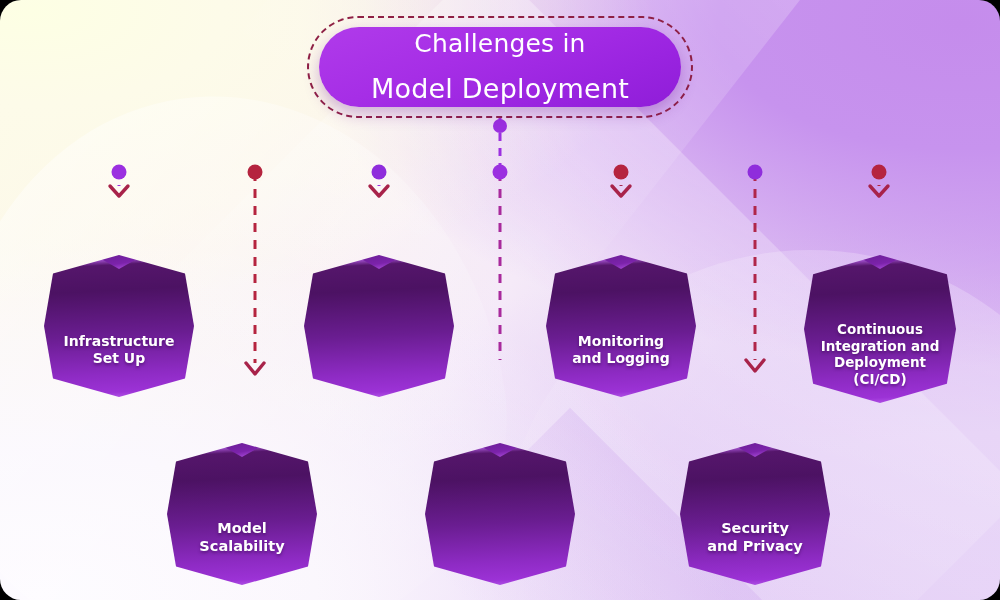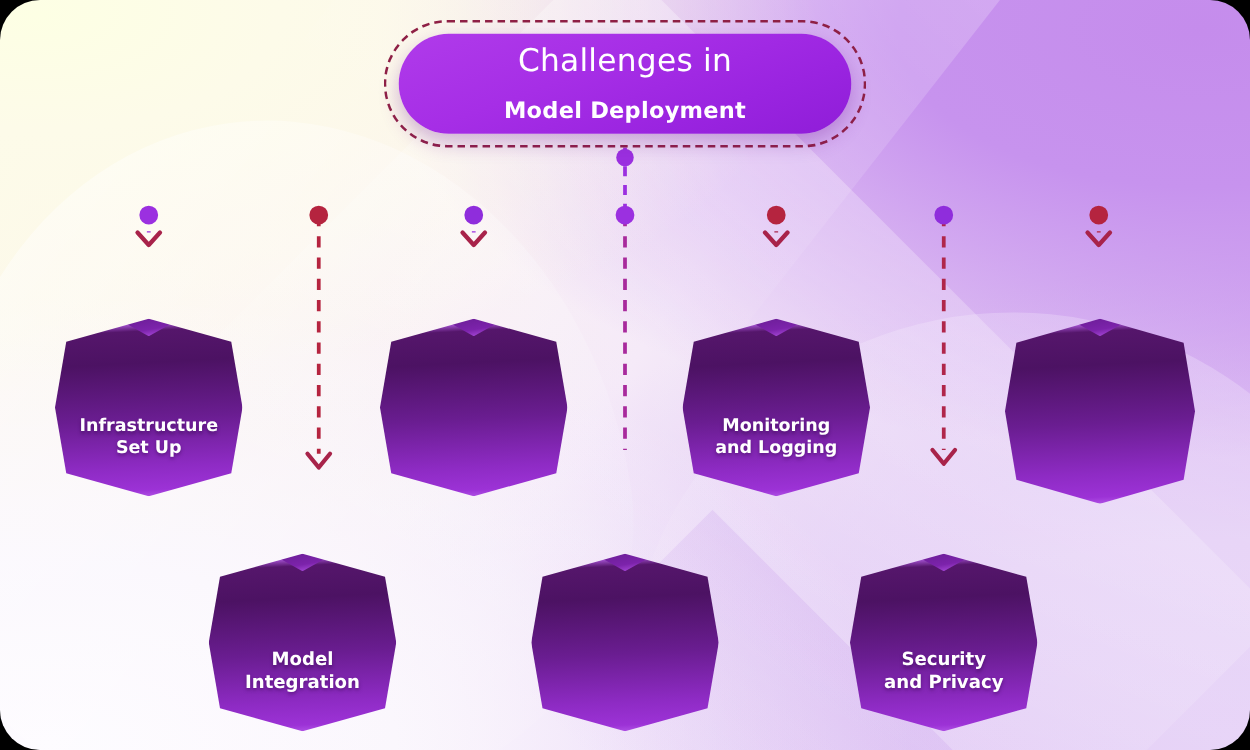--- a/index.html
+++ b/index.html
@@ -3,21 +3,21 @@
 <meta charset="utf-8">
 <title>Challenges in Model Deployment</title>
 <style>
   html,body{margin:0;padding:0;background:#000;}
   body{
     width:1000px;height:600px;overflow:hidden;
     font-family:"DejaVu Sans","Liberation Sans",sans-serif;
   }
   #stage{
     position:relative;width:1000px;height:600px;overflow:hidden;
-    border-radius:32px;
+    border-radius:21px;
     background:
       radial-gradient(120% 95% at 3% 2%, #fdffe4 0%, #fdfbe9 16%, rgba(253,246,238,0) 52%),
       radial-gradient(110% 95% at 96% 4%, #c58cec 0%, #c793ee 22%, rgba(199,147,238,0) 60%),
       radial-gradient(115% 100% at 4% 99%, #fdfbff 0%, #faf6fd 24%, rgba(250,246,253,0) 60%),
       radial-gradient(120% 100% at 98% 98%, #e6d2f7 0%, #e4cef6 26%, rgba(228,206,246,0) 62%),
       linear-gradient(122deg,#fdfbe7 0%,#fbf2ee 26%,#f3e6f7 50%,#ddc0f2 76%,#cf9ff0 100%);
   }
   .deco{position:absolute;pointer-events:none;}
   .deco-d1{
     left:-60px;top:96px;width:560px;height:560px;
@@ -56,21 +56,21 @@
   }
   #title-pill{
     position:absolute;left:12px;top:11px;right:12px;bottom:11px;
     border-radius:44px;
     background:linear-gradient(160deg,#b03bea 0%,#a62ee6 40%,#9a24e0 72%,#8f1dd8 100%);
     box-shadow:0 7px 16px rgba(110,20,150,.30);
     display:flex;flex-direction:column;align-items:center;justify-content:center;
     color:#ffffff;text-align:center;line-height:1.12;
   }
   #title-line1{font-size:25px;font-weight:400;letter-spacing:.2px;}
-  #title-line2{font-size:18px;font-weight:700;letter-spacing:.2px;margin-top:16px;}
+  #title-line2{font-size:27px;font-weight:400;letter-spacing:.2px;margin-top:16px;}
 
   
   #wires{position:absolute;left:0;top:0;width:1000px;height:600px;}
 
   
   .node{position:absolute;width:150px;}
   .hex-body{
     position:relative;width:150px;height:142px;
     clip-path:polygon(50% 0%,94% 13%,100% 50%,94% 87%,50% 100%,6% 87%,0% 50%,6% 13%);
     background:linear-gradient(177deg,#c06af0 0%,#bb63ee 4%,#55166b 9%,#4c1263 26%,#6a1d91 56%,#8e2bc4 82%,#9c32d6 94%,#bb63ee 100%);
@@ -186,21 +186,21 @@
       <div class="badge">
         <svg width="34" height="34" viewBox="0 0 34 34" fill="none" stroke="#ffffff" stroke-width="2.1" stroke-linecap="round" stroke-linejoin="round">
           <circle cx="14.6" cy="14.6" r="8.9"></circle>
           <path d="M21.1 21.1 L28.6 28.6" stroke-width="3.4"></path>
           <path d="M9.3 17.1 L12.5 12.8 L15.4 16.0 L20.6 9.2"></path>
           <path d="M16.9 8.8 L21.1 8.6 L20.9 12.8"></path>
         </svg>
       </div>
       <div class="hex-label">
         <span>Model</span><br>
-        <span>Integration</span>
+        <span>Scalability</span>
       </div>
     </div>
   </div>
 
   <div class="node r-top" style="left:304px;top:255px;">
     <div class="hex-body">
       <div class="badge">
         <svg width="34" height="34" viewBox="0 0 34 34" fill="#ffffff">
           <rect x="4.6" y="5.2" width="6.2" height="6.2" rx="1.1"></rect>
           <rect x="12.4" y="6.3" width="14.6" height="4" rx="1.3"></rect>
@@ -297,16 +297,22 @@
           <path d="M14.1 31.0 L9.8 28.6 L14.4 26.1z" fill="#ffffff"></path>
           <path d="M17 7.9a1.9 1.9 0 0 0-1.86 1.48l-.2.92-1.45.6-.79-.51a1.9 1.9 0 0 0-2.38.24l-.98.98a1.9 1.9 0 0 0-.24 2.38l.51.79-.6 1.45-.92.2A1.9 1.9 0 0 0 7.6 18.3v1.39a1.9 1.9 0 0 0 1.49 1.86l.92.2.6 1.45-.51.79a1.9 1.9 0 0 0 .24 2.38l.98.98a1.9 1.9 0 0 0 2.38.24l.79-.51 1.45.6.2.92a1.9 1.9 0 0 0 1.86 1.49h1.39a1.9 1.9 0 0 0 1.86-1.49l.2-.92 1.45-.6.79.51a1.9 1.9 0 0 0 2.38-.24l.98-.98a1.9 1.9 0 0 0 .24-2.38l-.51-.79.6-1.45.92-.2A1.9 1.9 0 0 0 28.3 19.7V18.3a1.9 1.9 0 0 0-1.49-1.86l-.92-.2-.6-1.45.51-.79a1.9 1.9 0 0 0-.24-2.38l-.98-.98a1.9 1.9 0 0 0-2.38-.24l-.79.51-1.45-.6-.2-.92A1.9 1.9 0 0 0 18.39 7.9z" fill="#ffffff"></path>
           <circle cx="17.7" cy="19" r="6.0" fill="#5b1a7d"></circle>
           <g fill="none" stroke="#ffffff" stroke-width="1.5" stroke-linecap="round" stroke-linejoin="round">
             <path d="M15.6 16.9 L13.9 19.0 L15.6 21.1"></path>
             <path d="M19.8 16.9 L21.5 19.0 L19.8 21.1"></path>
             <path d="M18.4 16.4 L17.0 21.6"></path>
           </g>
         </svg>
       </div>
+      <div class="hex-label">
+        <span>Continuous</span><br>
+        <span>Integration and</span><br>
+        <span>Deployment</span><br>
+        <span>(CI/CD)</span>
+      </div>
     </div>
   </div>
 
 </div>
 
 </body></html>

